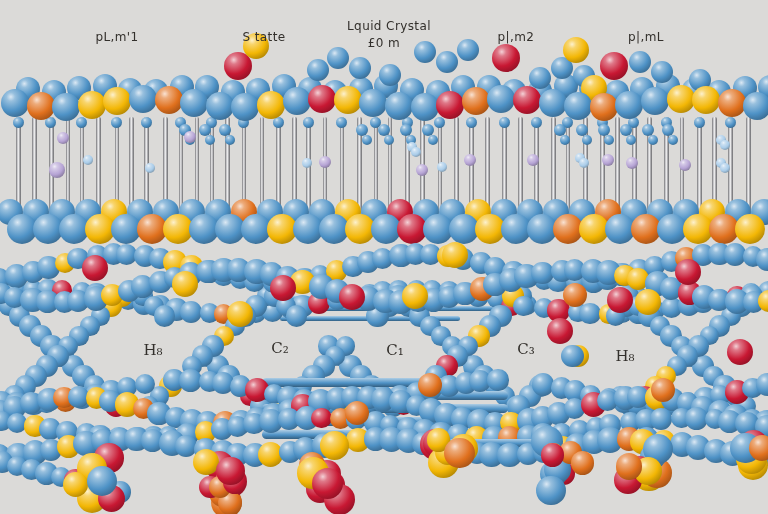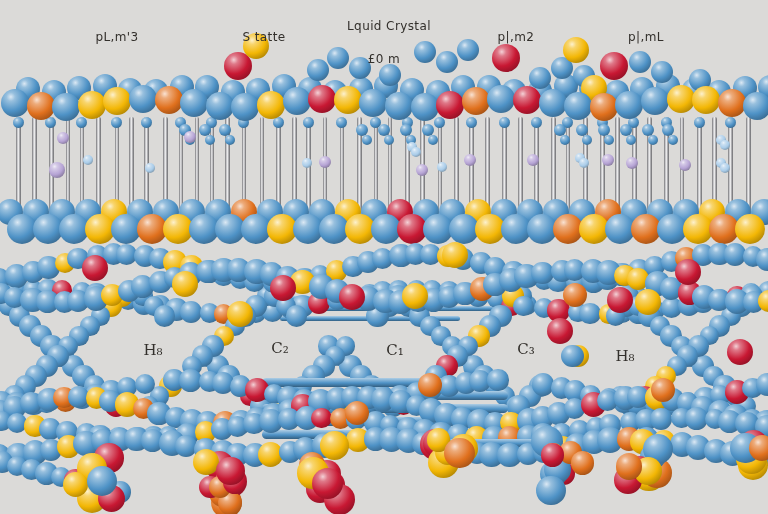--- a/index.html
+++ b/index.html
@@ -820,24 +820,24 @@
       <div class="sphere" style="left: 642.705px; top: 434.211px; width: 30.1789px; height: 30.1789px; background: radial-gradient(circle at 35% 28%, rgb(220, 233, 244) 0%, rgb(152, 192, 222) 16%, rgb(78, 146, 198) 52%, rgb(53, 99, 135) 86%, rgb(39, 73, 99) 100%);"></div>
       <div class="sphere" style="left: 633.511px; top: 457.131px; width: 28.2305px; height: 28.2305px; background: radial-gradient(circle at 35% 28%, rgb(253, 241, 205) 0%, rgb(248, 213, 110) 16%, rgb(243, 183, 5) 52%, rgb(165, 124, 3) 86%, rgb(122, 92, 3) 100%);"></div>
       <div class="sphere" style="left: 615.85px; top: 453.461px; width: 26.4105px; height: 26.4105px; background: radial-gradient(circle at 35% 28%, rgb(249, 226, 210) 0%, rgb(237, 172, 124) 16%, rgb(224, 112, 29) 52%, rgb(152, 76, 20) 86%, rgb(112, 56, 15) 100%);"></div>
       <div class="sphere" style="left: 737.837px; top: 449.832px; width: 30.4153px; height: 30.4153px; background: radial-gradient(circle at 35% 28%, rgb(253, 241, 205) 0%, rgb(248, 213, 110) 16%, rgb(243, 183, 5) 52%, rgb(165, 124, 3) 86%, rgb(122, 92, 3) 100%);"></div>
       <div class="sphere" style="left: 736.355px; top: 443.294px; width: 31.0998px; height: 31.0998px; background: radial-gradient(circle at 35% 28%, rgb(253, 241, 205) 0%, rgb(248, 213, 110) 16%, rgb(243, 183, 5) 52%, rgb(165, 124, 3) 86%, rgb(122, 92, 3) 100%);"></div>
       <div class="sphere" style="left: 739.208px; top: 430.029px; width: 28.897px; height: 28.897px; background: radial-gradient(circle at 35% 28%, rgb(244, 209, 214) 0%, rgb(223, 121, 137) 16%, rgb(200, 24, 51) 52%, rgb(136, 16, 35) 86%, rgb(100, 12, 26) 100%);"></div>
       <div class="sphere" style="left: 730.371px; top: 432.884px; width: 30.5228px; height: 30.5228px; background: radial-gradient(circle at 35% 28%, rgb(220, 233, 244) 0%, rgb(152, 192, 222) 16%, rgb(78, 146, 198) 52%, rgb(53, 99, 135) 86%, rgb(39, 73, 99) 100%);"></div>
       <div class="sphere" style="left: 748.98px; top: 435.087px; width: 26.3486px; height: 26.3486px; background: radial-gradient(circle at 35% 28%, rgb(249, 226, 210) 0%, rgb(237, 172, 124) 16%, rgb(224, 112, 29) 52%, rgb(152, 76, 20) 86%, rgb(112, 56, 15) 100%);"></div>
     </div>
   <div id="labels" class="layer">
-      <span class="lbl" style="left: 117px; top: 37px;">pL,m'3</span>
+      <span class="lbl" style="left: 117px; top: 37px;">pL,m'1</span>
       <span class="lbl" style="left: 264px; top: 37px;">S tatte</span>
       <span class="lbl" style="left: 389px; top: 26px;">Lquid Crystal</span>
-      <span class="lbl" style="left: 384px; top: 43px; margin-top: 16px;">£0 m</span>
+      <span class="lbl" style="left: 384px; top: 43px;">£0 m</span>
       <span class="lbl" style="left: 516px; top: 37px;">p|,m2</span>
       <span class="lbl" style="left: 646px; top: 37px;">p|,mL</span>
       <span class="lbl big" style="left: 153px; top: 350px;">H₈</span>
       <span class="lbl big" style="left: 280px; top: 348px;">C₂</span>
       <span class="lbl big" style="left: 395px; top: 350px;">C₁</span>
       <span class="lbl big" style="left: 526px; top: 349px;">C₃</span>
       <span class="lbl big" style="left: 625px; top: 356px;">H₈</span>
     </div>
 </div>
 

